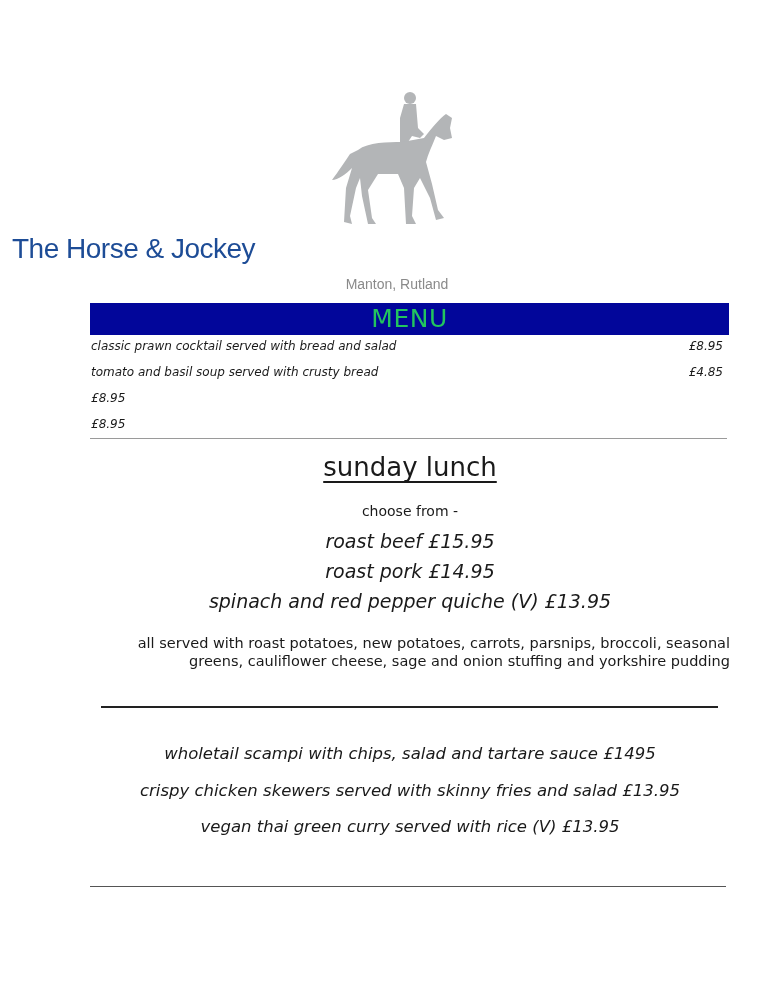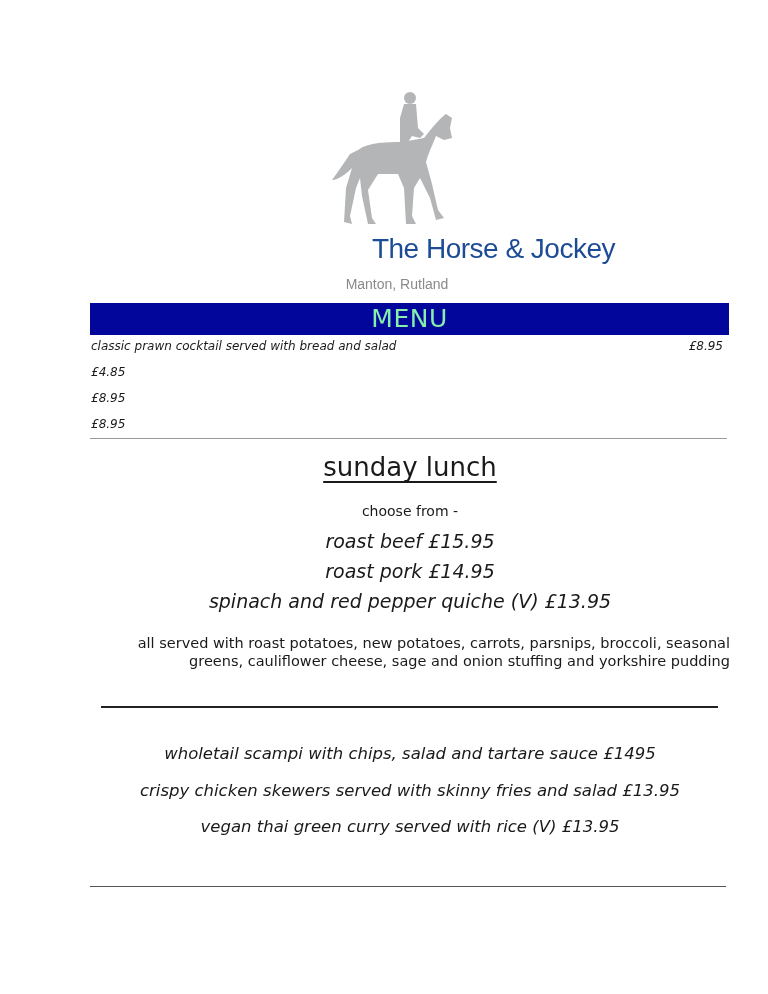--- a/index.html
+++ b/index.html
@@ -1,24 +1,24 @@
 <!DOCTYPE html>
 <html><head>
 <meta charset="utf-8">
 <style>
   html, body { margin:0; padding:0; background:#ffffff; }
   body { width:768px; height:994px; position:relative; overflow:hidden;
          font-family:"DejaVu Sans", sans-serif; color:#1a1a1a; }
   .logo { position:absolute; left:328px; top:88px; width:124px; height:140px; }
-  .brand { position:absolute; left:6px; width:609px; text-align:right; top:233px;
+  .brand { position:absolute; left:12px; width:609px; text-align:left; top:233px;
            font-family:"Liberation Sans", sans-serif; font-size:28px; color:#1d4c96; letter-spacing:-0.5px; }
   .location { position:absolute; left:0; width:794px; text-align:center; top:276px;
               font-family:"Liberation Sans", sans-serif; font-size:14px; color:#8a8a8a; }
   .banner { position:absolute; left:90px; top:303px; width:639px; height:32px; background:#02069a;
-            color:#86efac; text-align:center; font-size:25px; line-height:32px; letter-spacing:0.5px; }
+            color:#22c55e; text-align:center; font-size:25px; line-height:32px; letter-spacing:0.5px; }
   .starters { position:absolute; left:91px; top:335px; width:632px; }
   .starter-row { display:flex; justify-content:space-between; height:26px; line-height:22px;
                  font-style:italic; font-size:12px; }
   .hr1 { position:absolute; left:90px; top:438px; width:637px; height:1px; background:#9a9a9a; }
   .section-title { position:absolute; left:0; width:820px; text-align:center; top:452px;
                    font-size:26px; text-decoration:underline; text-underline-offset:5px; }
   .choose { position:absolute; left:0; width:820px; text-align:center; top:503px; font-size:14px; }
   .roast { position:absolute; left:0; width:820px; text-align:center; font-style:italic; font-size:19px; }
   .sides { position:absolute; left:90px; width:640px; top:634px; text-align:right; font-size:14.5px; line-height:18px; }
   .hr2 { position:absolute; left:101px; top:706px; width:617px; height:2px; background:#222; }
@@ -42,20 +42,21 @@
 <div class="location">Manton, Rutland</div>
 
 <div class="banner">MENU</div>
 
 <div class="starters">
   <div class="starter-row">
     <span>classic prawn cocktail served with bread and salad</span>
     <span>£8.95</span>
   </div>
   <div class="starter-row">
+    <span>tomato and basil soup served with crusty bread</span>
     <span>£4.85</span>
   </div>
   <div class="starter-row">
     <span>£8.95</span>
   </div>
   <div class="starter-row">
     <span>£8.95</span>
   </div>
 </div>
 

